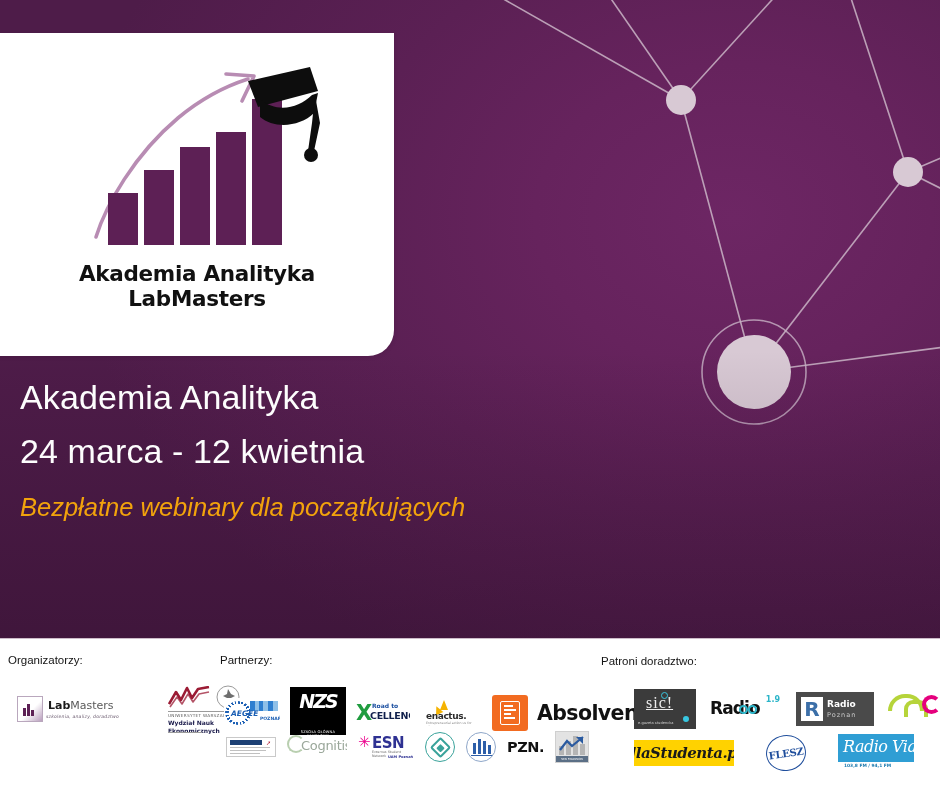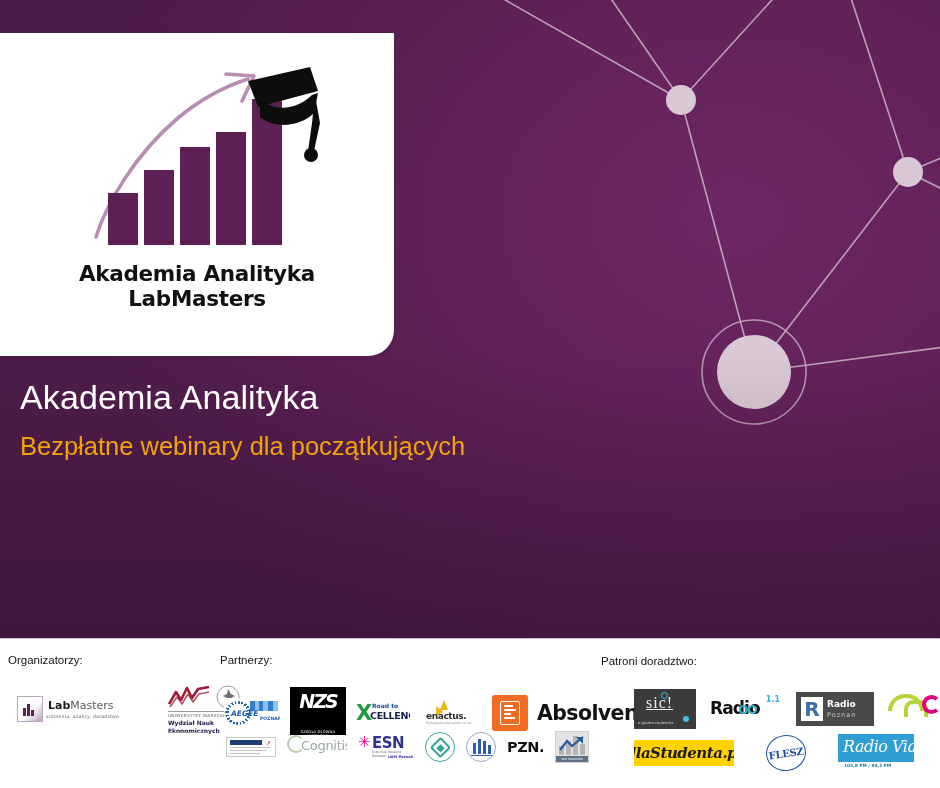--- a/index.html
+++ b/index.html
@@ -56,21 +56,21 @@
     color:#fdfdfd; font-size:34px; font-weight:400;
     font-family:"Liberation Sans", sans-serif;
     letter-spacing:.1px; line-height:1.0; margin-bottom:20px;
   }
   .h-line2{
     color:#fdfdfd; font-size:34px; font-weight:400;
     letter-spacing:.1px; line-height:1.0; margin-bottom:27px;
   }
   .h-sub{
     color:#f2a30c; font-size:25.5px; font-weight:400;
-    letter-spacing:0px; line-height:1.0; margin-bottom:8px;
+    letter-spacing:0px; line-height:1.0; margin-bottom:8px;font-style:italic;
   }
   .h-tech{
     color:#fbfbfb; font-size:25.5px; font-weight:400;
     letter-spacing:.1px; line-height:1.0;
   }
 
   
   #footer{
     position:absolute; left:0; top:638px; width:940px; height:150px;
     background:#ffffff; border-top:1px solid #cdbcc9;
@@ -293,20 +293,21 @@
 
       <div id="logo-text">
         <span class="l1">Akademia Analityka</span>
         <span class="l2">LabMasters</span>
       </div>
     </div>
   </div>
 
   <div id="hero-copy">
     <div class="h-line1">Akademia Analityka</div>
+    <div class="h-line2">24 marca -  12 kwietnia</div>
     <div class="h-sub">Bezpłatne webinary dla początkujących</div>
   </div>
 </div>
 
 <div id="footer">
 
   <div class="f-head" id="head-org">Organizatorzy:</div>
   <div class="f-head" id="head-part">Partnerzy:</div>
   <div class="f-head" id="head-med">Patroni doradztwo:</div>
 
@@ -442,21 +443,21 @@
       <div class="o"></div>
       <div class="w">sic!</div>
       <div class="d"></div>
       <div class="s">e-gazeta studencka</div>
     </div>
 
     <div class="chip radio17">
       <div class="w">Radio</div>
       <div class="o1"></div>
       <div class="o2"></div>
-      <div class="n">1.1</div>
+      <div class="n">1.9</div>
     </div>
 
     <div class="chip rpoz">
       <div class="r">R</div>
       <div class="t1">Radio</div>
       <div class="t2">Poznan</div>
     </div>
 
     <div class="chip mc">
       <div class="m"></div>

